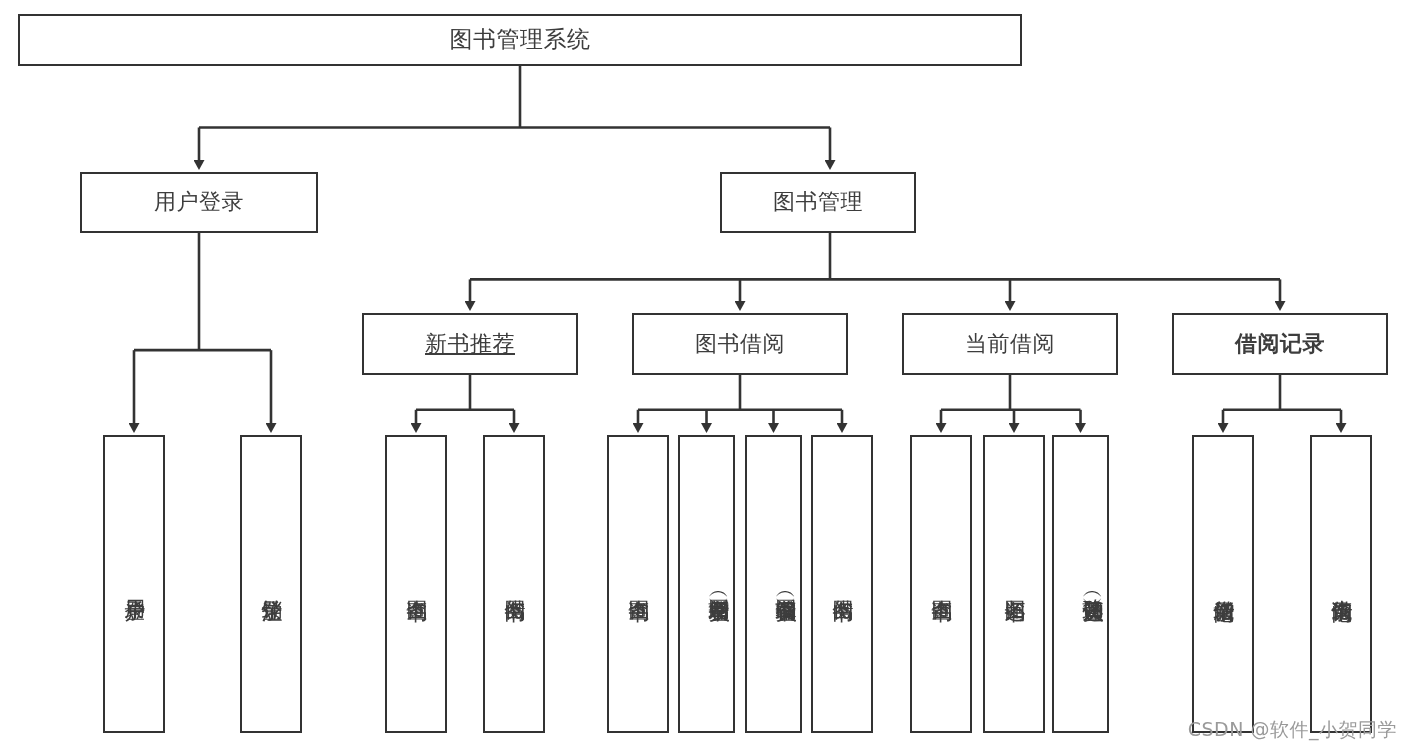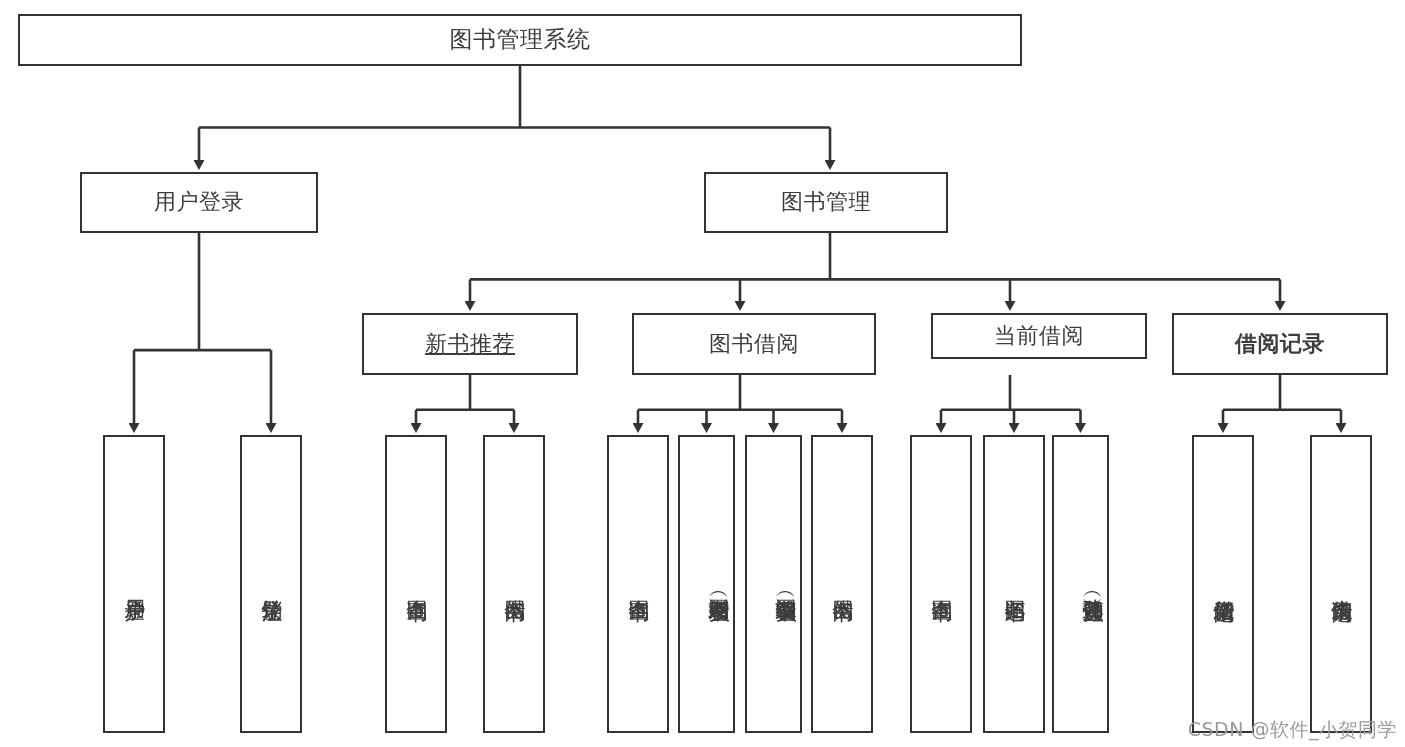--- a/index.html
+++ b/index.html
@@ -117,30 +117,30 @@
       </g>
   </svg>
 
   <div id="node-layer">
       <div class="node horiz root" style="left: 18px; top: 14px; width: 1004px; height: 52px;">
         <span>图书管理系统</span>
       </div>
       <div class="node horiz" style="left: 80px; top: 172px; width: 238px; height: 61px;">
         <span>用户登录</span>
       </div>
-      <div class="node horiz" style="left: 704px; top: 172px; width: 244px; height: 61px;">
+      <div class="node horiz" style="left: 720px; top: 172px; width: 196px; height: 61px;">
         <span>图书管理</span>
       </div>
       <div class="node horiz" style="left: 362px; top: 313px; width: 216px; height: 62px; text-decoration: underline;">
         <span>新书推荐</span>
       </div>
-      <div class="node horiz" style="left: 632px; top: 313px; width: 244px; height: 62px;">
+      <div class="node horiz" style="left: 632px; top: 313px; width: 216px; height: 62px;">
         <span>图书借阅</span>
       </div>
-      <div class="node horiz" style="left: 902px; top: 313px; width: 216px; height: 46px; margin-left: 29px;">
+      <div class="node horiz" style="left: 902px; top: 313px; width: 216px; height: 62px;">
         <span>当前借阅</span>
       </div>
       <div class="node horiz" style="left: 1172px; top: 313px; width: 216px; height: 62px; font-weight: bold;">
         <span>借阅记录</span>
       </div>
       <div class="node vert" style="left: 103px; top: 435px; width: 62px; height: 298px;">
         <span>用户登录</span>
       </div>
       <div class="node vert" style="left: 240px; top: 435px; width: 62px; height: 298px;">
         <span>注销登录</span>

